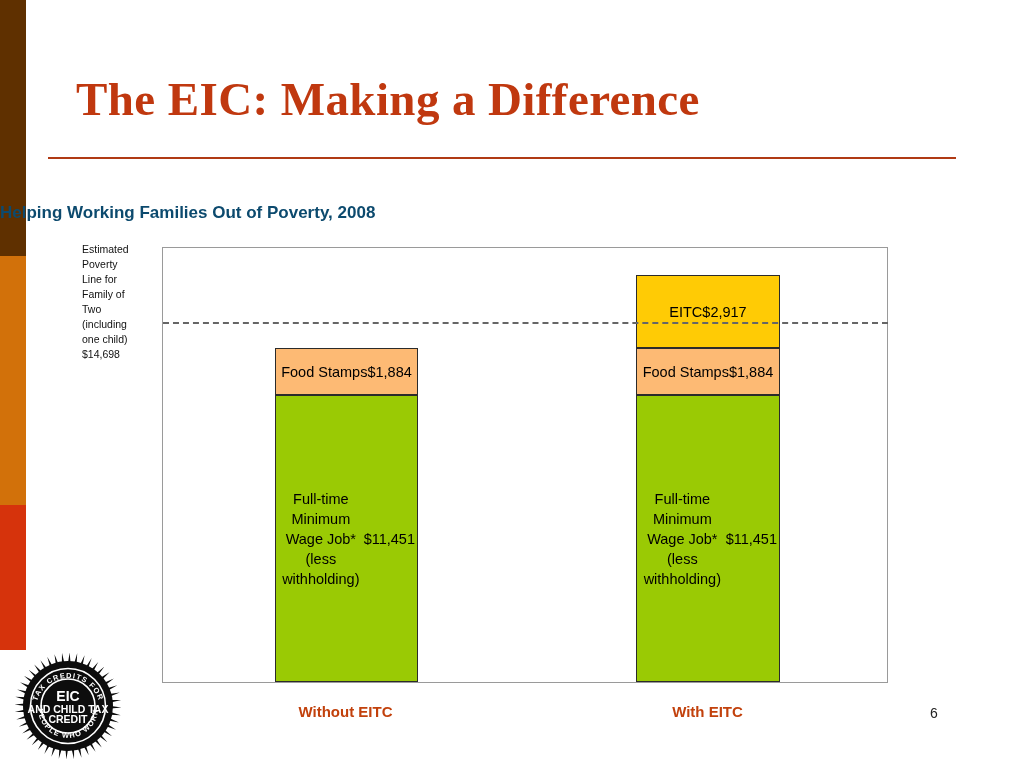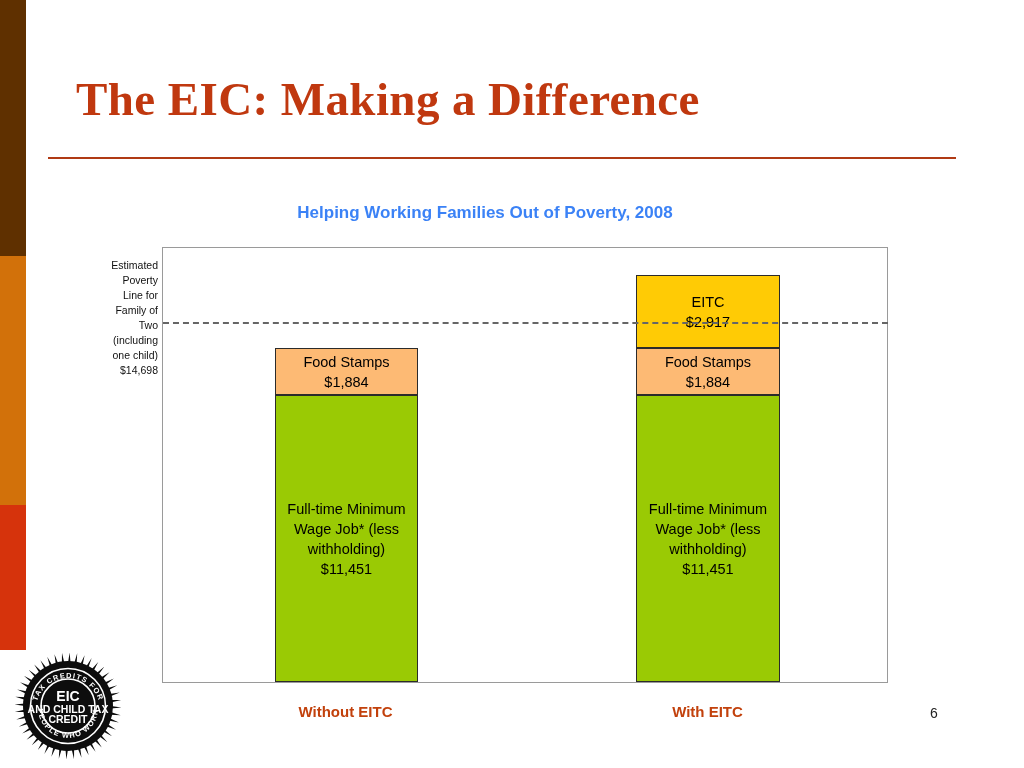--- a/index.html
+++ b/index.html
@@ -54,45 +54,45 @@
     height: 2px;
     background: #B03A14;
   }
 
   
   #chart-title {
     position: absolute;
     left: 0;
     top: 203px;
     width: 970px;
-    text-align: center;
+    text-align: left;
     font-size: 17px;
     font-weight: bold;
-    color: #3b82f6;
+    color: #0c4a6e;
   }
 
   
   #plot-area {
     position: absolute;
     left: 162px;
     top: 247px;
     width: 726px;
     height: 436px;
     border: 1px solid #9a9a9a;
     box-sizing: border-box;
     background: #ffffff;
   }
 
   
   #poverty-note {
     position: absolute;
     left: 82px;
-    top: 258px;
+    top: 242px;
     width: 76px;
-    text-align: right;
+    text-align: left;
     font-size: 10.5px;
     line-height: 15px;
     color: #111111;
   }
   #poverty-note span { display: block; }
 
   
   #poverty-line {
     position: absolute;
     left: 163px;
@@ -136,21 +136,21 @@
   #pct-with    { left: 0; top: -40px; }
 
   .seg {
     box-sizing: border-box;
     border: 1px solid #2b2b2b;
     text-align: center;
     color: #000000;
     font-size: 14.5px;
     line-height: 20px;
     display: flex;
-    flex-direction: column;
+    flex-direction: row;
     justify-content: center;
     align-items: center;
     padding: 2px 2px;
   }
   .seg span { display: block; }
   .seg-eitc  { background: #FFCB05; }
   .seg-food  { background: #fdba74; }
   .seg-wage  { background: #9ACA04; }
 
   

